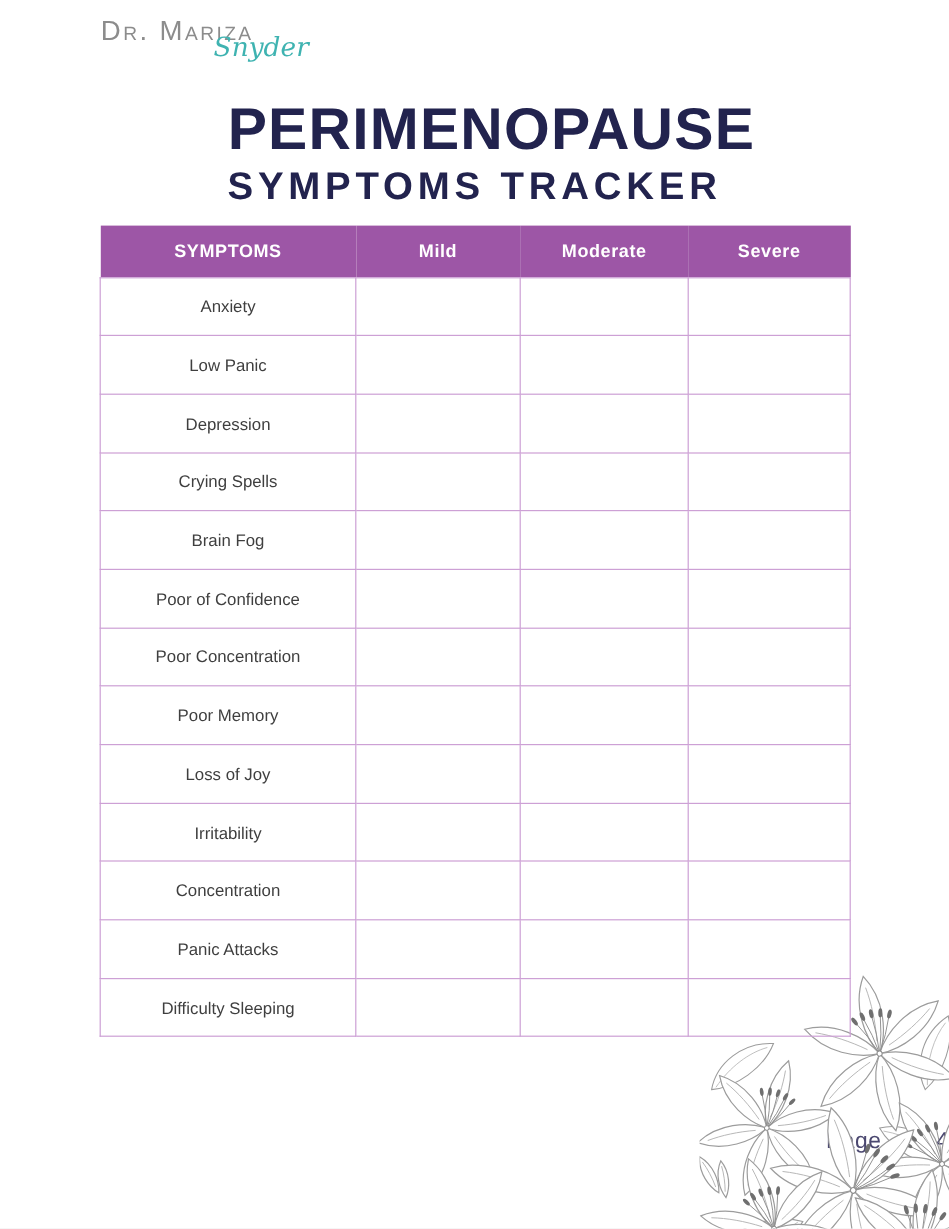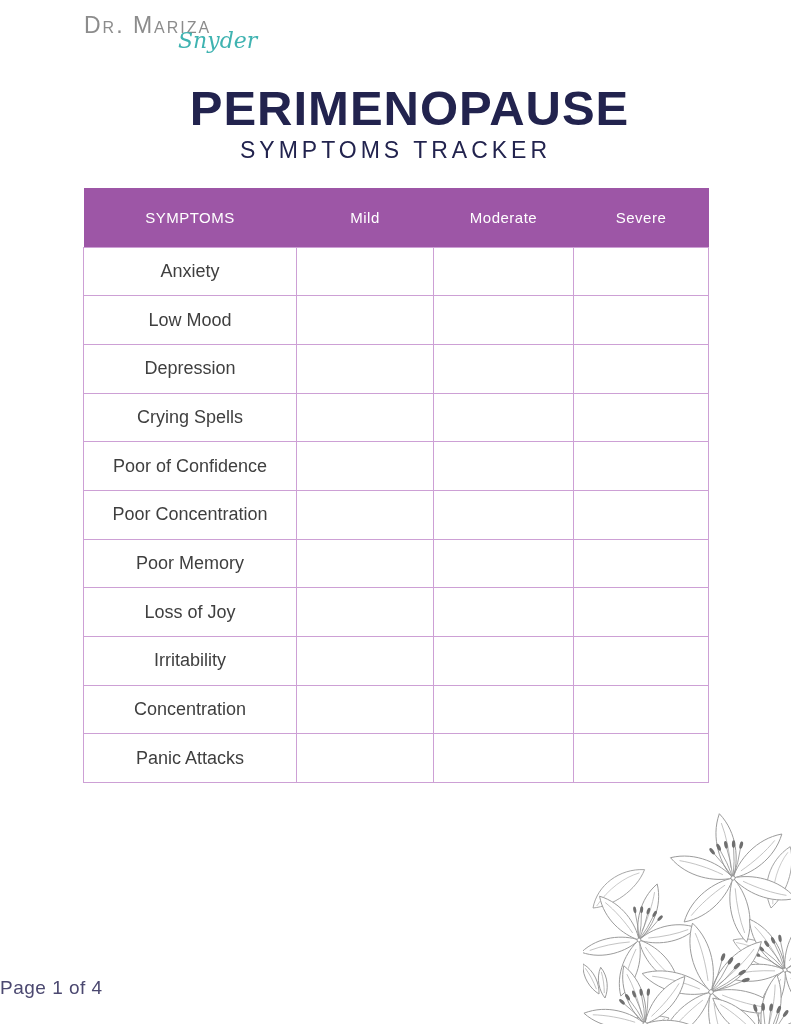--- a/index.html
+++ b/index.html
@@ -42,58 +42,58 @@
   .doc-title{
     position:absolute;top:80px;left:4px;width:100%;
     text-align:center;
     font-size:49px;font-weight:800;letter-spacing:1px;
     color:var(--navy);
     padding-left:20px;
   }
   .doc-subtitle{
     position:absolute;top:137px;left:0;width:100%;
     text-align:center;
-    font-size:23px;font-weight:400;letter-spacing:4px;
+    font-size:32px;font-weight:700;letter-spacing:4px;
     color:var(--navy);
   }
 
   
   .flowers{
     position:absolute;right:-4px;bottom:-6px;
     z-index:1;
   }
   .flowers path,.flowers ellipse{vector-effect:non-scaling-stroke;}
 
   
   table.tracker{
     position:absolute;left:83px;top:188px;
     width:625px;
     border-collapse:collapse;table-layout:fixed;
     z-index:2;
   }
   table.tracker thead th{
-    height:59px;
+    height:43px;
     background:var(--accent);
     color:#ffffff;
-    font-size:15px;font-weight:400;letter-spacing:0.5px;
+    font-size:15px;font-weight:700;letter-spacing:0.5px;
     text-align:center;vertical-align:middle;
     border:none;
   }
   table.tracker tbody td{
     height:48.7px;
     border:1px solid var(--grid);
     background:transparent;
-    font-size:18px;color:var(--cell-text);
+    font-size:14px;color:var(--cell-text);
     text-align:center;vertical-align:middle;
   }
 
   
   .page-footer{
-    position:absolute;top:977px;left:0;width:100%;
-    text-align:left;
+    position:absolute;top:941px;left:0;width:100%;
+    text-align:right;
     font-size:19px;color:var(--footer);letter-spacing:0.5px;
   }
 </style>
 </head>
 <body>
 
 <div class="page">
 
   <div class="logo">
     <div class="logo-primary">Dr. Mariza</div>
@@ -162,38 +162,44 @@
       </tr>
     </thead>
     <tbody>
         <tr>
           <td>Anxiety</td>
           <td></td>
           <td></td>
           <td></td>
         </tr>
         <tr>
-          <td>Low Mood</td>
+          <td>Low Panic</td>
           <td></td>
           <td></td>
           <td></td>
         </tr>
         <tr>
           <td>Depression</td>
           <td></td>
           <td></td>
           <td></td>
         </tr>
         <tr>
           <td>Crying Spells</td>
           <td></td>
           <td></td>
           <td></td>
         </tr>
         <tr>
+          <td>Brain Fog</td>
+          <td></td>
+          <td></td>
+          <td></td>
+        </tr>
+        <tr>
           <td>Poor of Confidence</td>
           <td></td>
           <td></td>
           <td></td>
         </tr>
         <tr>
           <td>Poor Concentration</td>
           <td></td>
           <td></td>
           <td></td>
@@ -217,20 +223,26 @@
           <td></td>
         </tr>
         <tr>
           <td>Concentration</td>
           <td></td>
           <td></td>
           <td></td>
         </tr>
         <tr>
           <td>Panic Attacks</td>
+          <td></td>
+          <td></td>
+          <td></td>
+        </tr>
+        <tr>
+          <td>Difficulty Sleeping</td>
           <td></td>
           <td></td>
           <td></td>
         </tr>
       </tbody>
   </table>
 
   <div class="page-footer">Page 1 of 4</div>
 
 </div>

